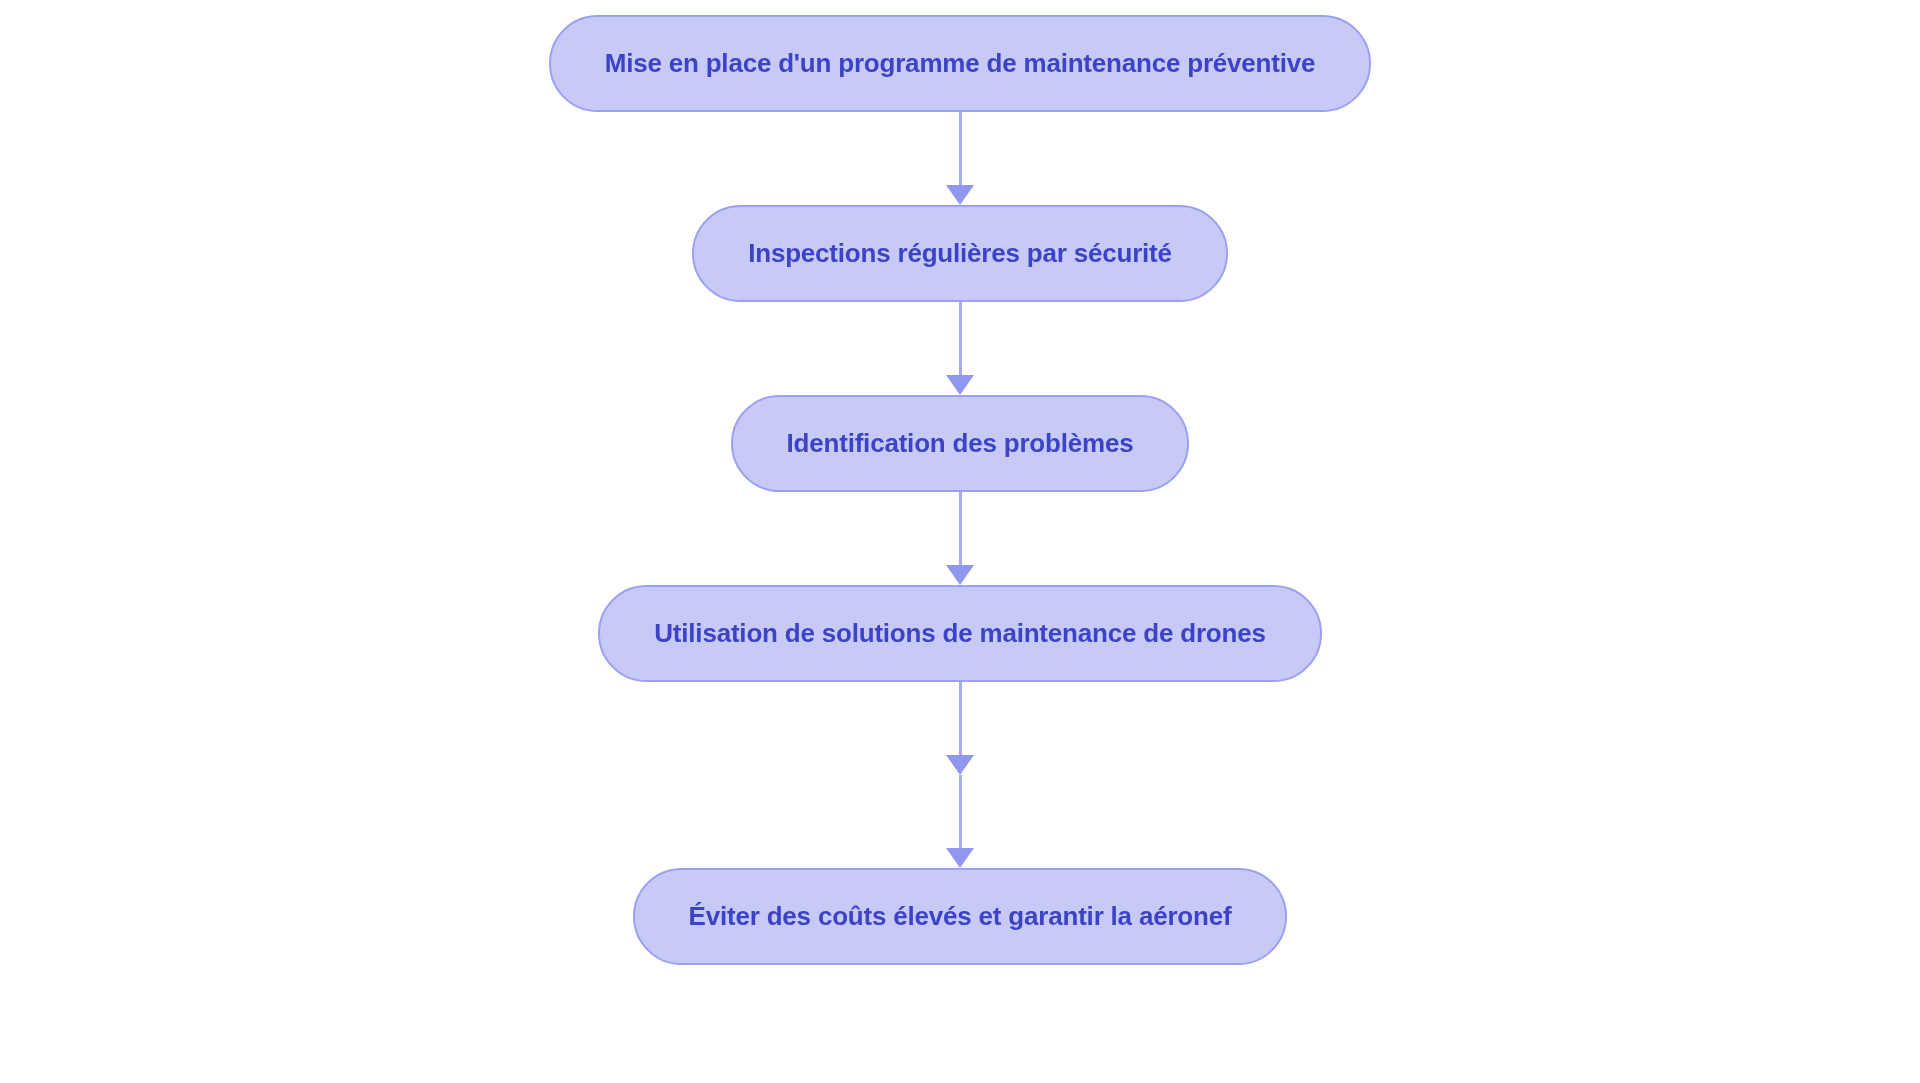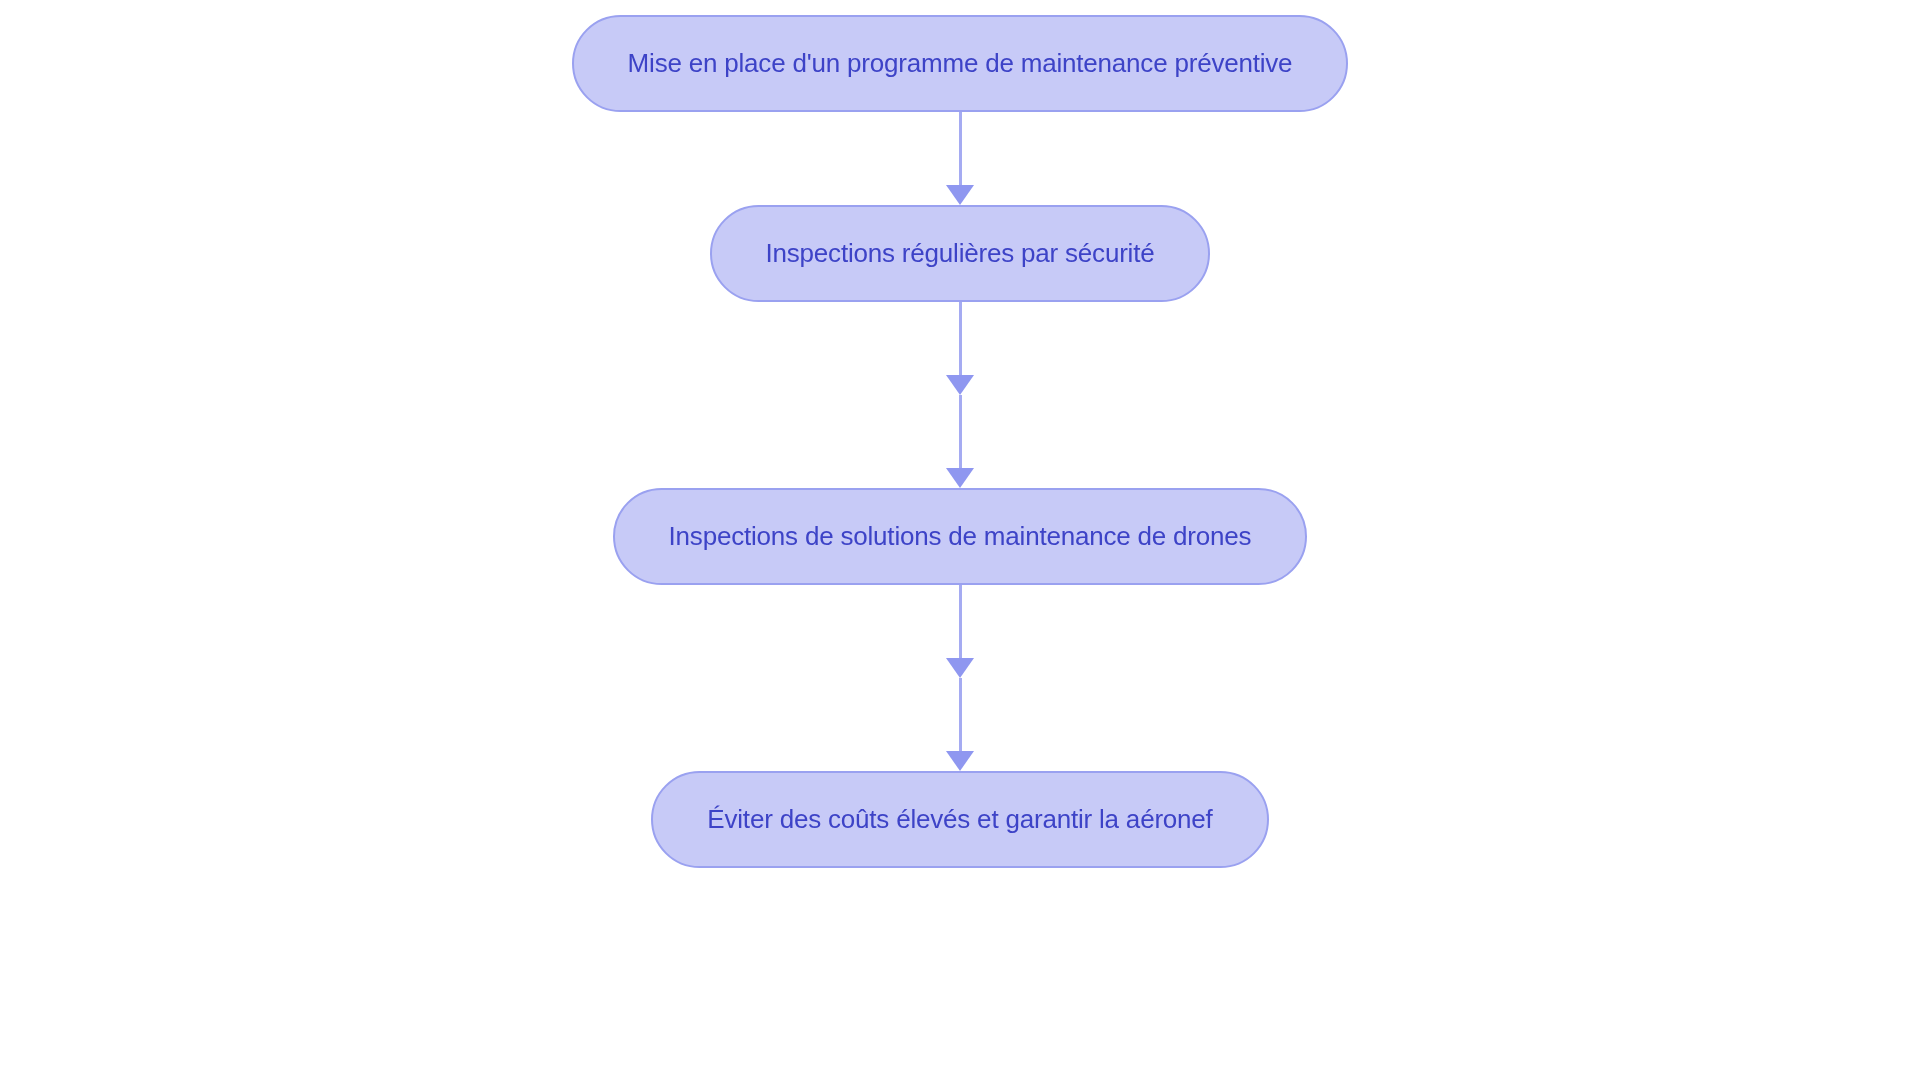--- a/index.html
+++ b/index.html
@@ -35,20 +35,21 @@
     display: flex;
     align-items: center;
     justify-content: center;
     padding: 0 54px;
     white-space: nowrap;
   }
   .node-label {
     color: var(--node-text);
     font-size: 26px;
     letter-spacing: -0.2px;
+    font-weight: bold;
   }
   .connector {
     height: 93px;
     min-height: 93px;
     display: flex;
     flex-direction: column;
     align-items: center;
   }
   .connector .line {
     width: 3px;
@@ -80,28 +81,31 @@
 
   <div class="node">
     <span class="node-label">Inspections régulières par sécurité</span>
   </div>
 
   <div class="connector">
     <div class="line"></div>
     <div class="head"></div>
   </div>
 
+  <div class="node">
+    <span class="node-label">Identification des problèmes</span>
+  </div>
 
   <div class="connector">
     <div class="line"></div>
     <div class="head"></div>
   </div>
 
   <div class="node">
-    <span class="node-label">Inspections de solutions de maintenance de drones</span>
+    <span class="node-label">Utilisation de solutions de maintenance de drones</span>
   </div>
 
   <div class="connector">
     <div class="line"></div>
     <div class="head"></div>
   </div>
 
 
   <div class="connector">
     <div class="line"></div>

